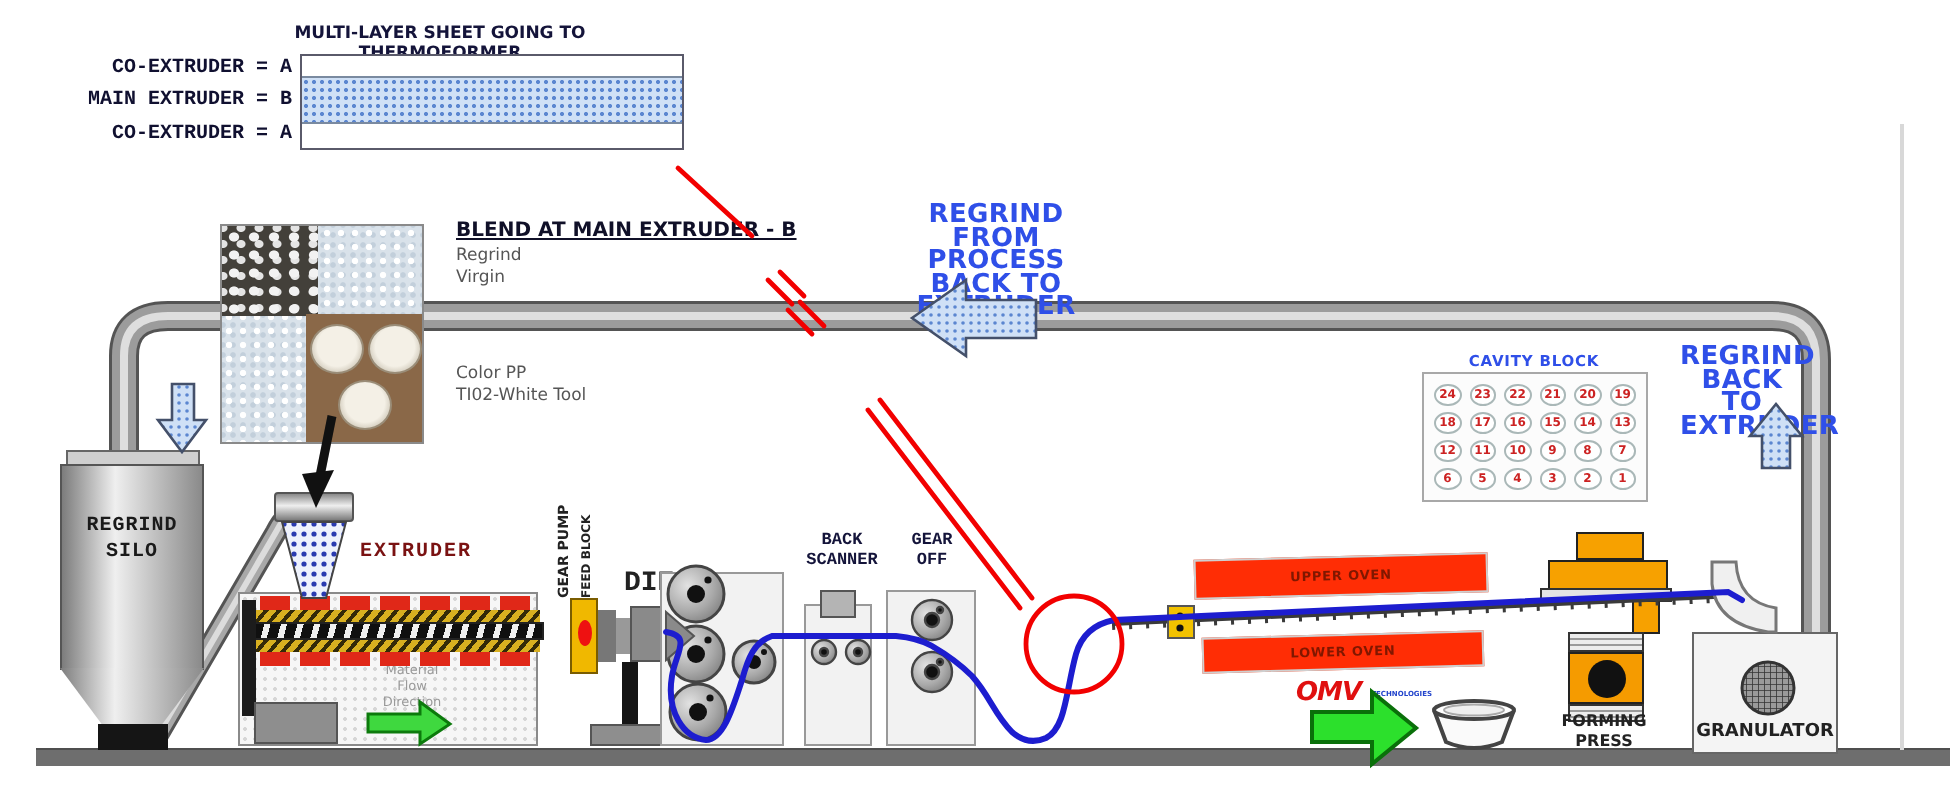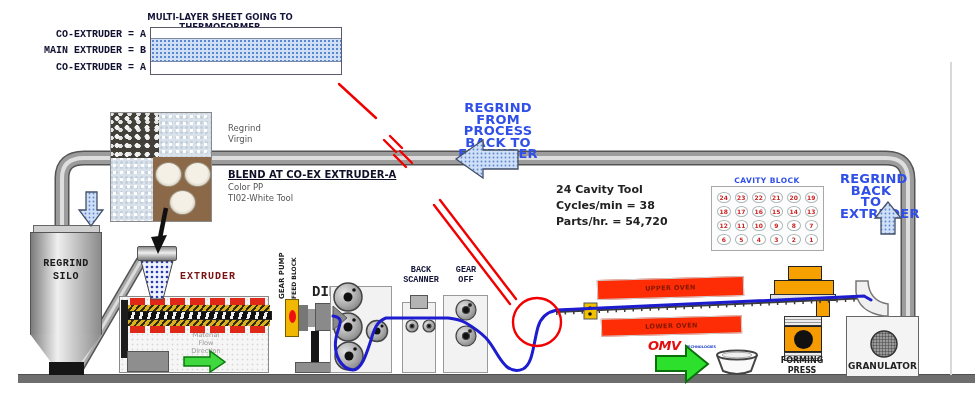--- a/index.html
+++ b/index.html
@@ -64,38 +64,33 @@
 
   <div class="abs photo" style="left:110px;top:112px;width:102px;height:110px">
     <div class="pellets"></div>
     <div class="bowls">
       <div class="bowl" style="left:2px;top:5px"></div>
       <div class="bowl" style="left:31px;top:5px"></div>
       <div class="bowl" style="left:16px;top:33px"></div>
     </div>
   </div>
 
+  <div class="abs b" style="left:228px;top:110px;font-size:10px;color:#101028;text-decoration:underline">BLEND AT MAIN EXTRUDER - B</div>
   <div class="abs" style="left:228px;top:123px;font-size:8.5px;color:#555">Regrind</div>
   <div class="abs" style="left:228px;top:134px;font-size:8.5px;color:#555">Virgin</div>
-  <div class="abs b" style="left:228px;top:169px;font-size:10px;color:#101028;text-decoration:underline">BLEND AT CO-EX EXTRUDER-A</div>
   <div class="abs" style="left:228px;top:182px;font-size:8.5px;color:#555">Color PP</div>
   <div class="abs" style="left:228px;top:193px;font-size:8.5px;color:#555">TI02-White Tool</div>
 
   <div class="abs ctr pre bluetxt" style="left:442px;top:102px;width:112px">REGRIND FROM
 PROCESS BACK TO
 EXTRUDER</div>
   <div class="abs ctr pre bluetxt" style="left:840px;top:173px;width:62px">REGRIND
 BACK TO
 EXTRUDER</div>
 
-  <div class="abs b" style="left:556px;top:182px;font-size:11px;color:#222;line-height:16px">
-    <div>24 Cavity Tool</div>
-    <div>Cycles/min = 38</div>
-    <div>Parts/hr. = 54,720</div>
-  </div>
 
   <div class="abs ctr b" style="left:706px;top:176px;width:122px;font-size:7.5px;color:#2f4fe8;letter-spacing:.4px">CAVITY BLOCK</div>
   <div class="abs cav" style="left:711px;top:186px;width:113px">
     <span>24</span>
       <span>23</span>
       <span>22</span>
       <span>21</span>
       <span>20</span>
       <span>19</span>
     <span>18</span>

